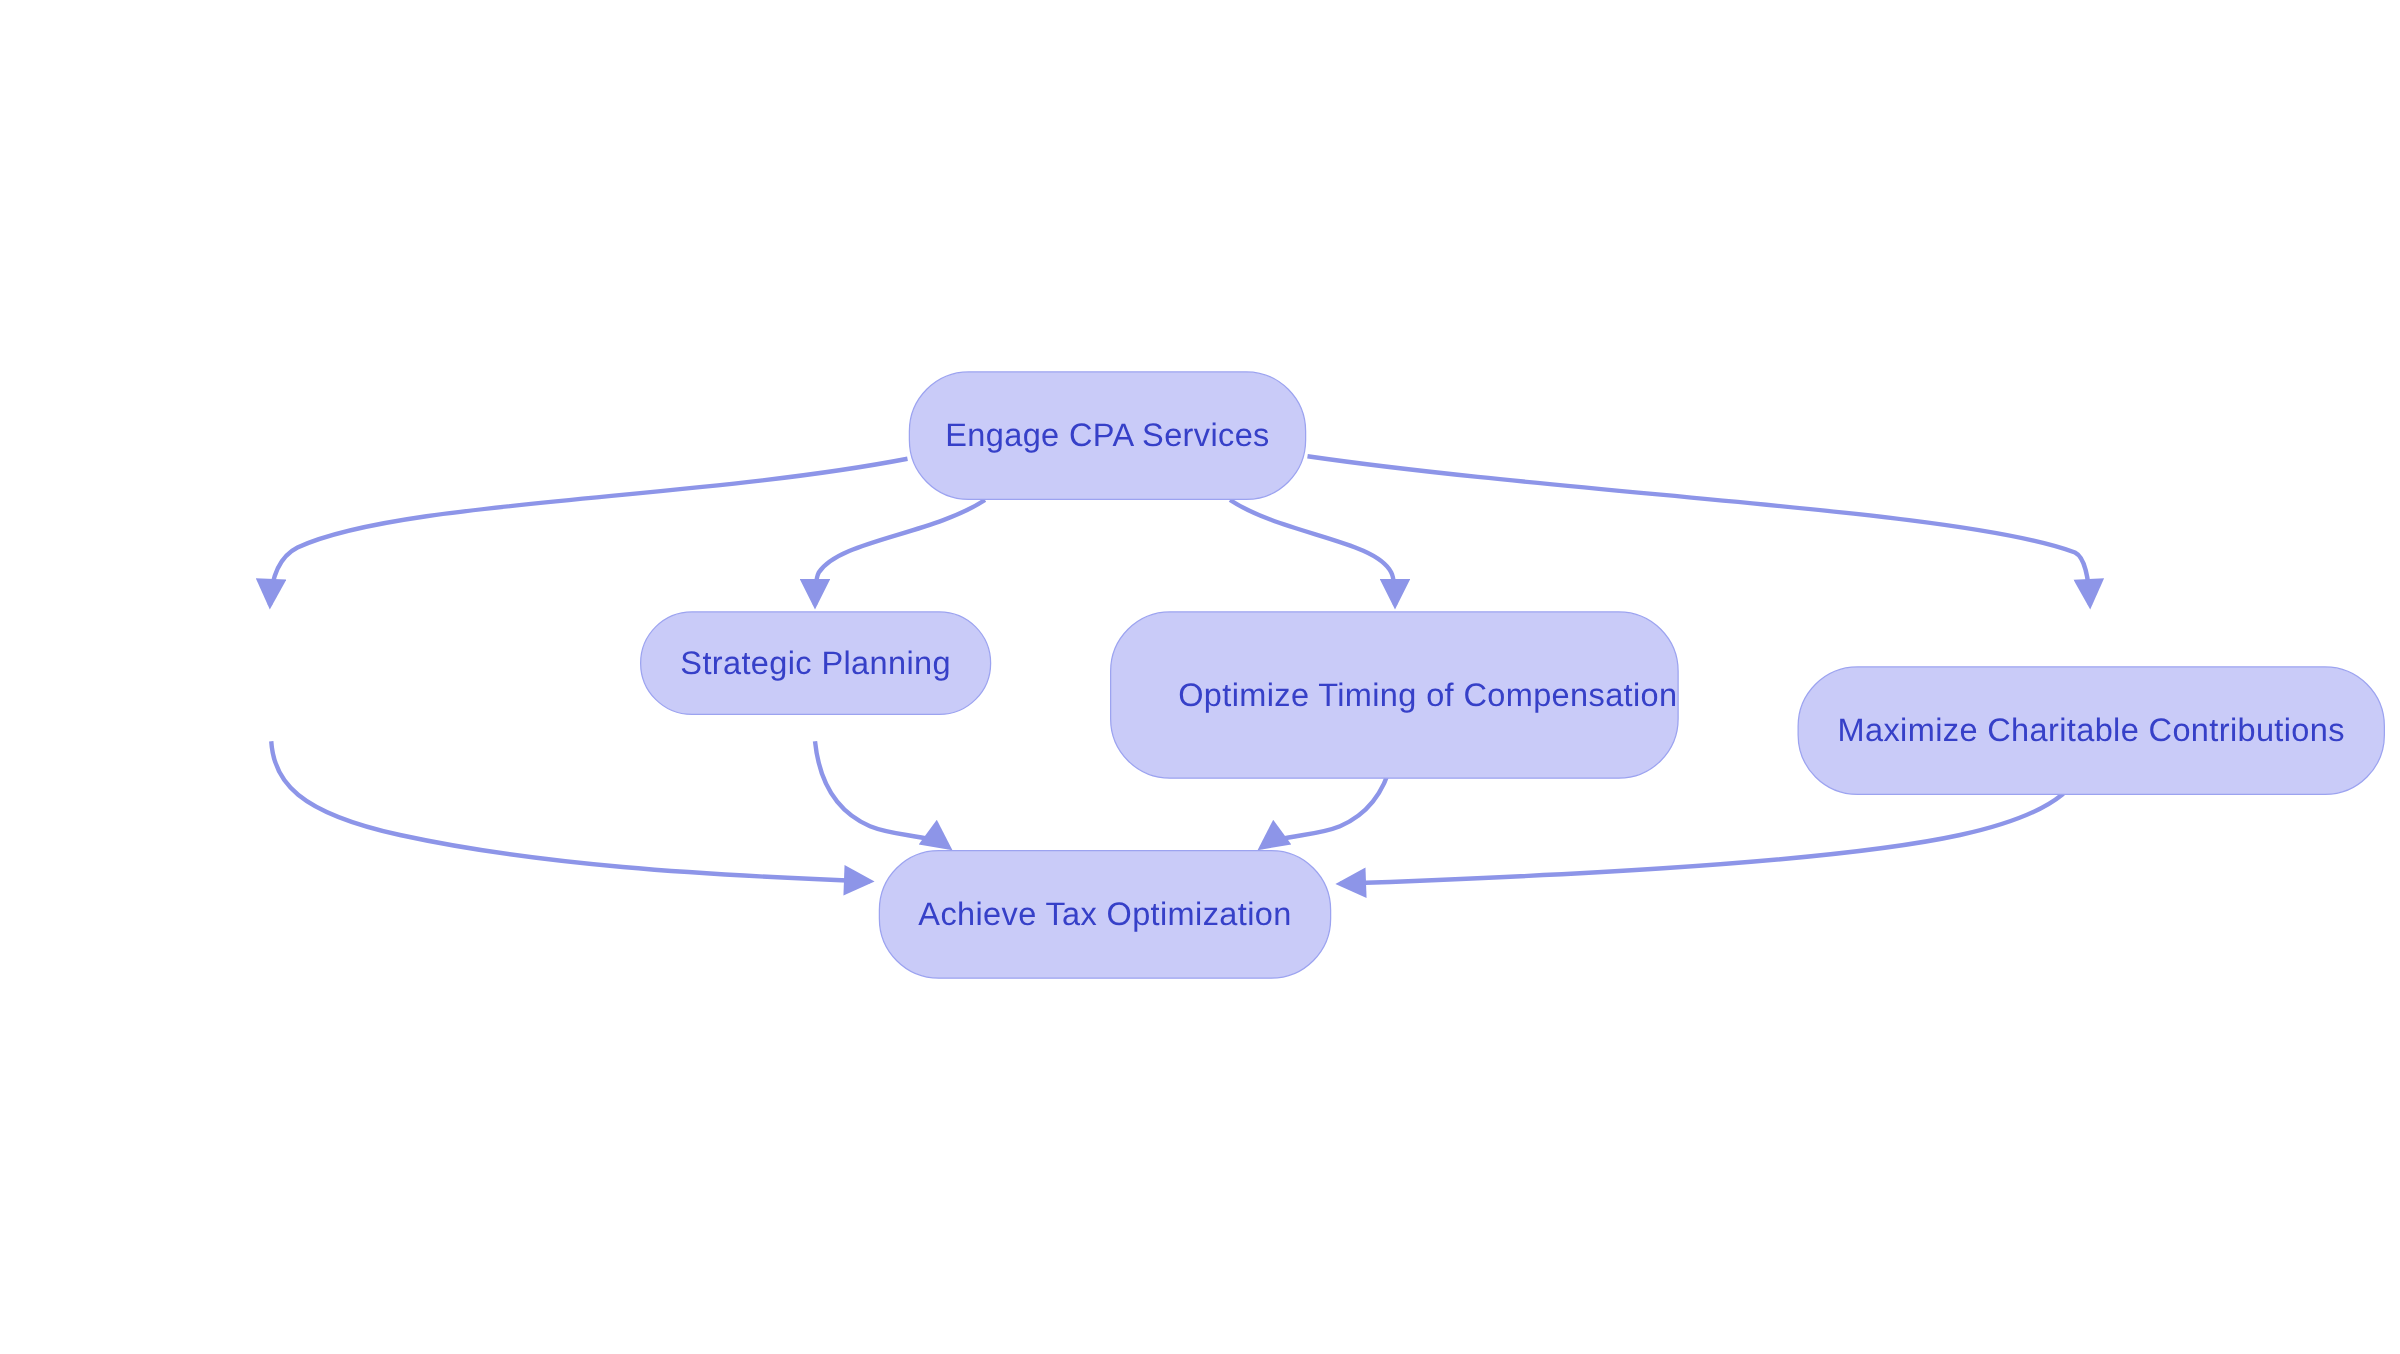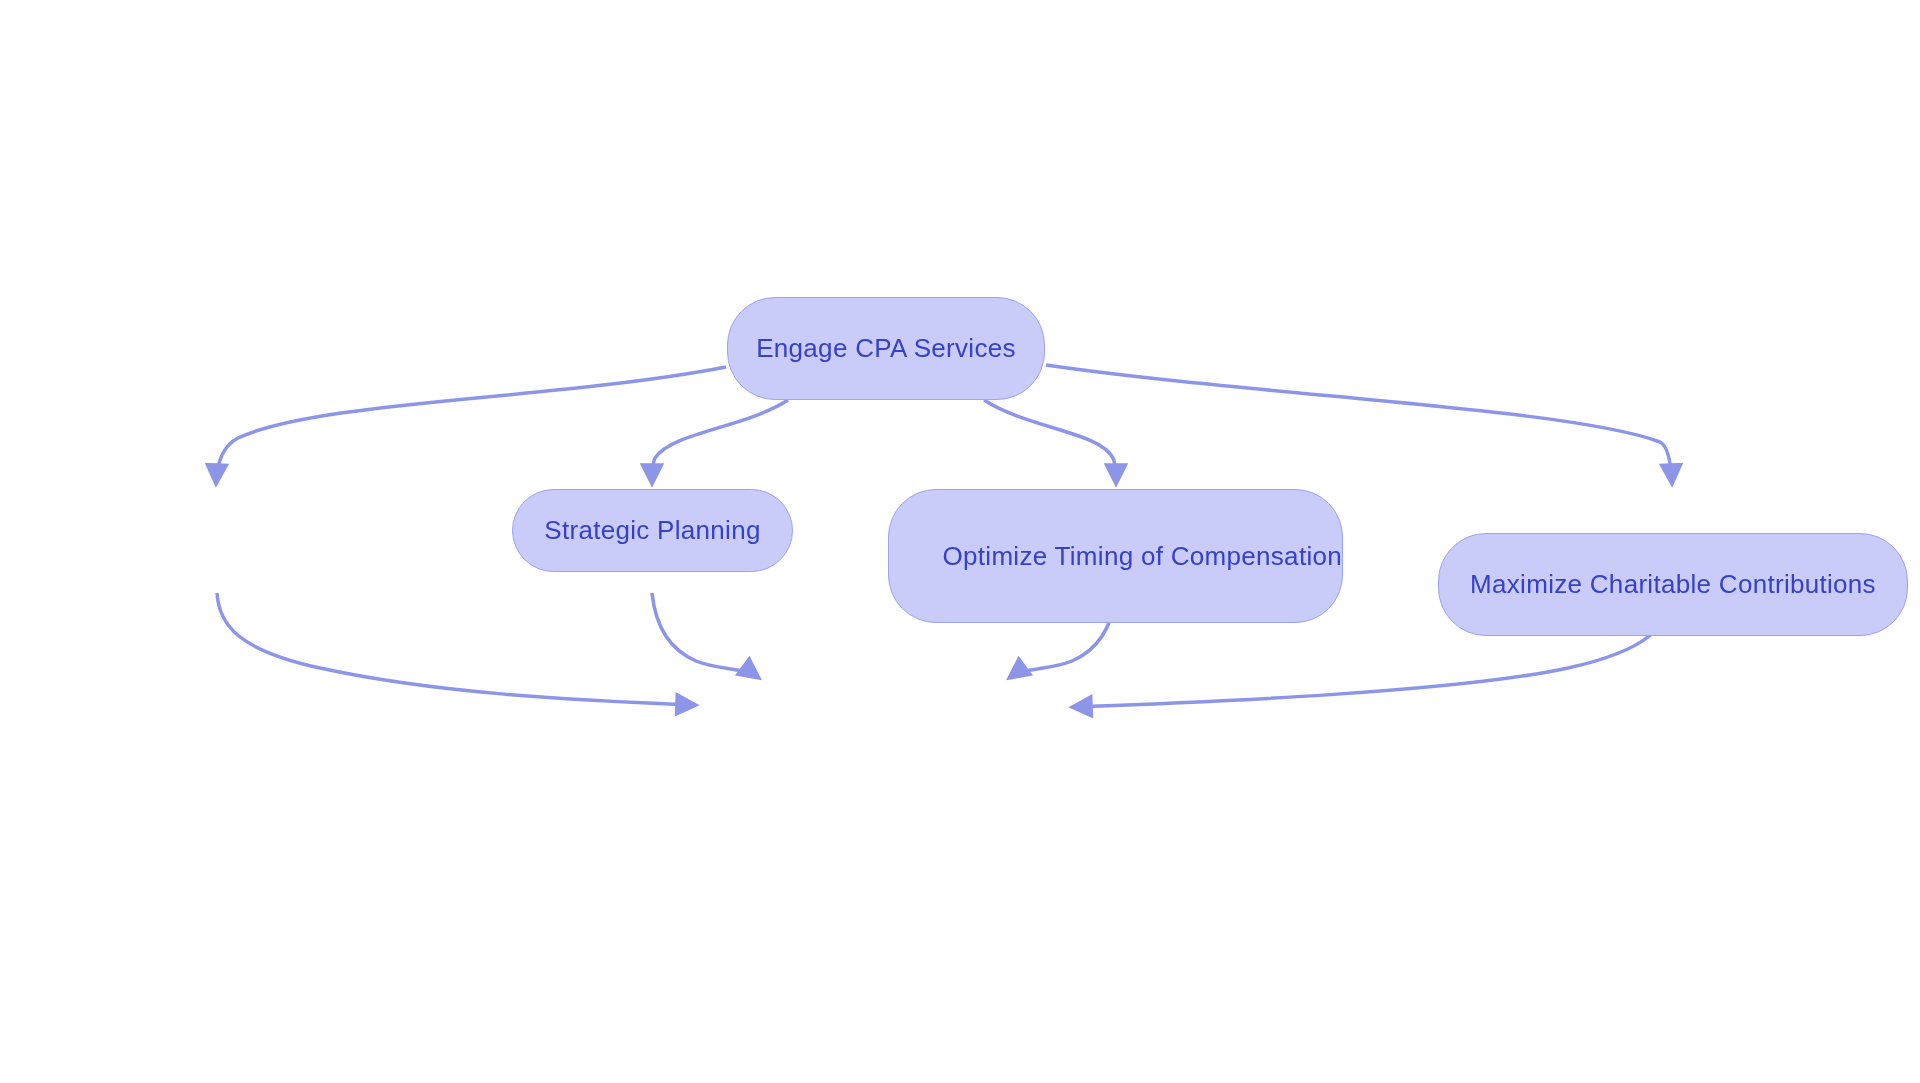--- a/index.html
+++ b/index.html
@@ -79,14 +79,17 @@
   </div>
 
   <div class="node" style="left:888px; top:489px; width:455px; height:134px;justify-content:flex-end;">
     <span class="node-label">Optimize Timing of Compensation</span>
   </div>
 
   <div class="node" style="left:1438px; top:489px; width:470px; height:103px;margin-top:44px;">
     <span class="node-label">Maximize Charitable Contributions</span>
   </div>
 
+  <div class="node" style="left:703px; top:680px; width:362px; height:103px;">
+    <span class="node-label">Achieve Tax Optimization</span>
+  </div>
 
 </div>
 
 </body></html>

